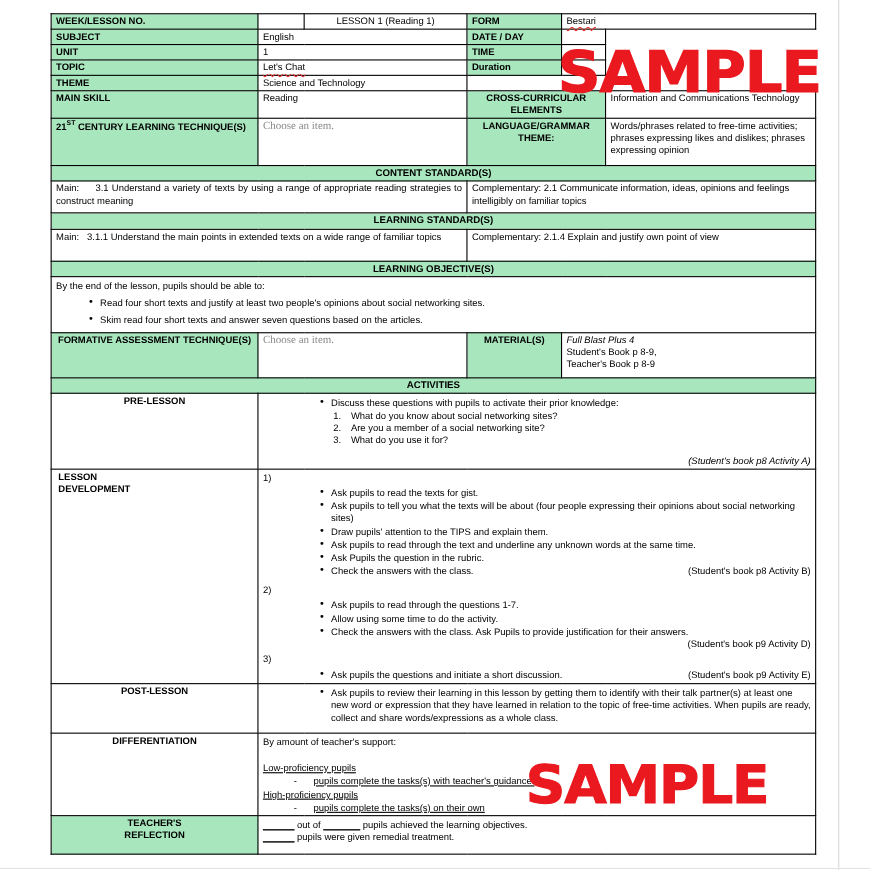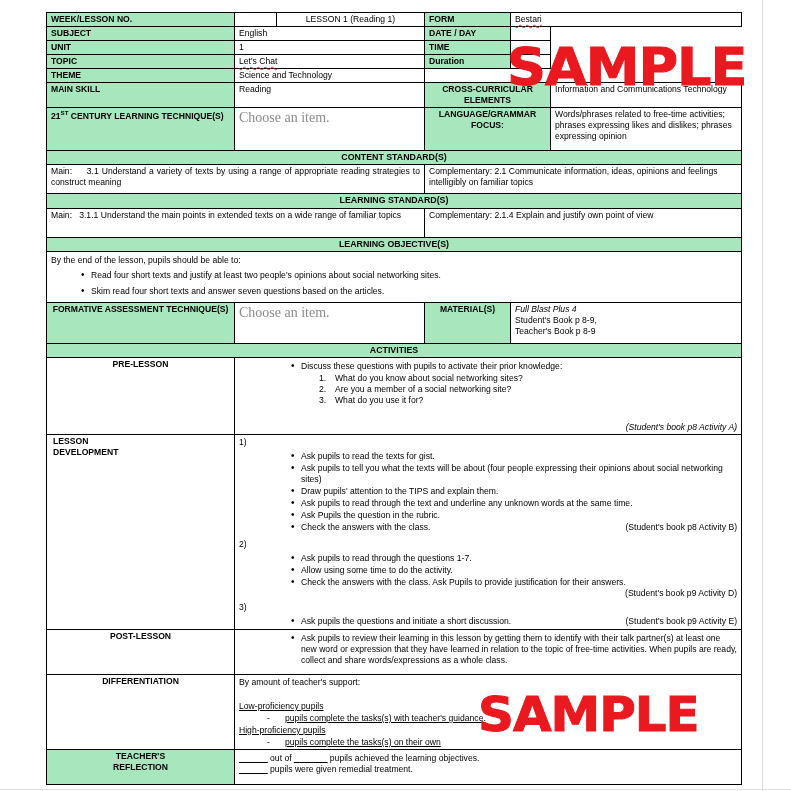--- a/index.html
+++ b/index.html
@@ -61,21 +61,21 @@
   .grn { background: #a8e6bd !important; font-weight: bold; }
   .b { font-weight: bold; }
   .ctr { text-align: center; }
   .vmid { vertical-align: middle; }
   .just { text-align: justify; text-justify: inter-word; }
   .ital { font-style: italic; }
   .right { text-align: right; }
   .placeholder {
     font-family: "Liberation Serif", serif;
     color: #8a8a8a;
-    font-size: 14px;
+    font-size: 10px;
   }
   .sectionbar {
     background: #a8e6bd !important;
     font-weight: bold;
     text-align: center;
     font-size: 8.8px;
     padding: 1px 0;
   }
   .sup { font-size: 0.72em; vertical-align: super; }
   ul.bul {
@@ -89,21 +89,21 @@
     padding-left: 10px;
   }
   ul.bul > li:before {
     content: "\2022";
     position: absolute;
     left: 0;
     top: -1px;
     font-size: 10px;
   }
   ol.num {
-    margin: 16px;
+    margin: 0;
     padding-left: 36px;
     list-style: none;
     counter-reset: q;
   }
   ol.num > li {
     position: relative;
     counter-increment: q;
     padding-left: 16px;
     margin-bottom: 0px;
   }
@@ -226,21 +226,21 @@
     <tr>
       <td class="grn vmid" style="height:22px">MAIN SKILL</td>
       <td colspan="2" class="vmid">Reading</td>
       <td colspan="2" class="grn vmid ctr">CROSS-CURRICULAR ELEMENTS</td>
       <td>Information and Communications Technology</td>
     </tr>
 
     <tr>
       <td class="grn" style="height:40px"><span>21</span><span class="sup">ST</span><span> CENTURY LEARNING TECHNIQUE(S)</span></td>
       <td colspan="2"><span class="placeholder">Choose an item.</span></td>
-      <td colspan="2" class="grn vmid ctr">LANGUAGE/GRAMMAR FOCUS:</td>
+      <td colspan="2" class="grn vmid ctr">LANGUAGE/GRAMMAR THEME:</td>
       <td>Words/phrases related to free-time activities; phrases expressing likes and dislikes; phrases expressing opinion</td>
     </tr>
 
     <tr>
       <td colspan="6" class="sectionbar">CONTENT STANDARD(S)</td>
     </tr>
     <tr>
       <td colspan="3" class="just" style="height:26px"><span class="">Main:</span>&nbsp;&nbsp;&nbsp;&nbsp;&nbsp;<span>3.1 Understand a variety of texts by using a range of appropriate reading strategies to construct meaning</span></td>
       <td colspan="3">Complementary: 2.1 Communicate information, ideas, opinions and feelings intelligibly on familiar topics</td>
     </tr>

